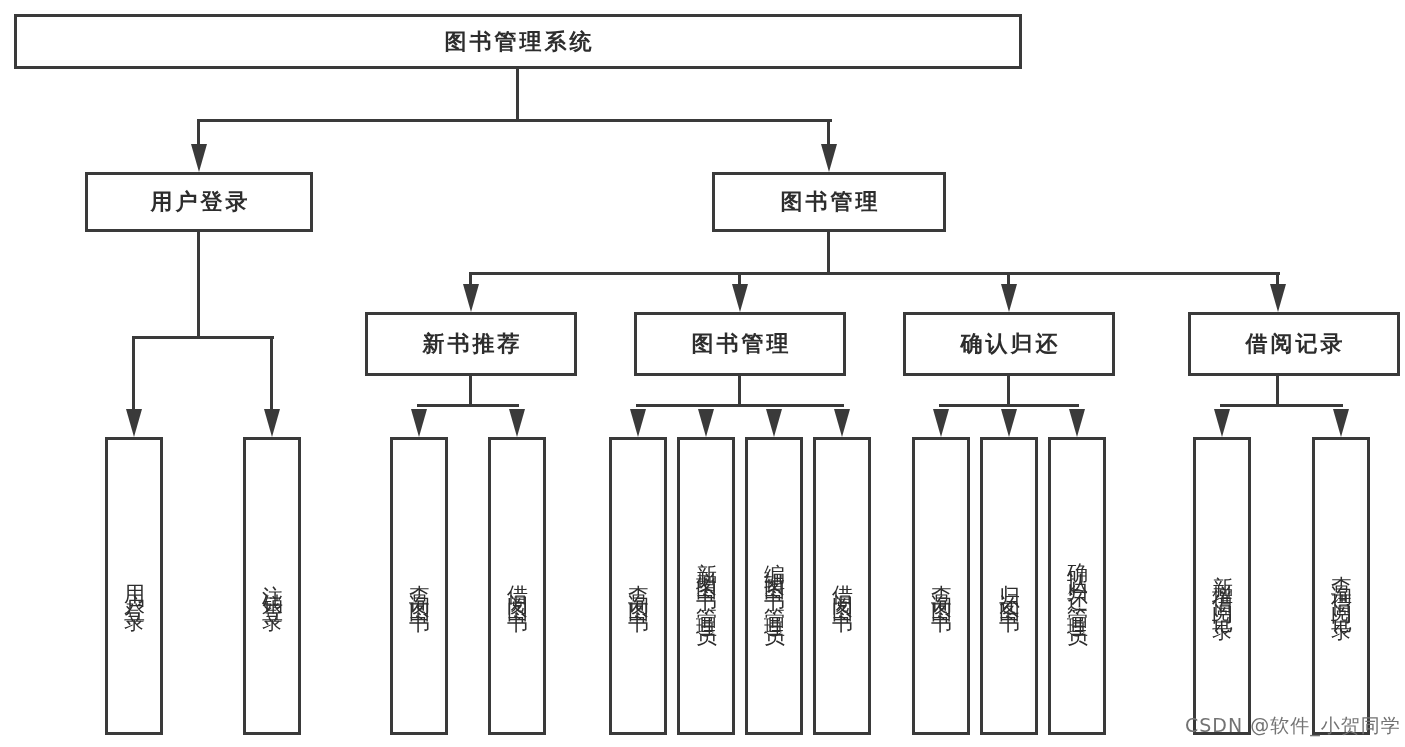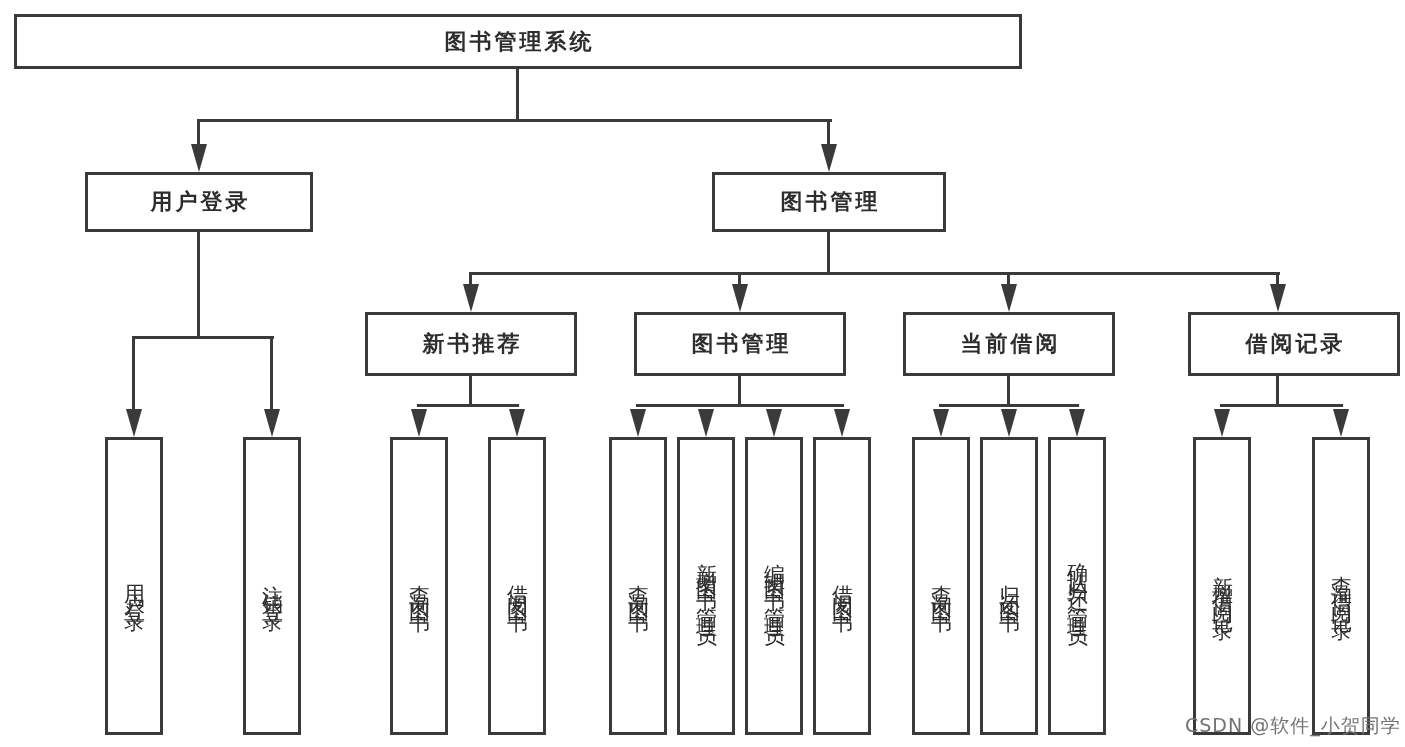--- a/index.html
+++ b/index.html
@@ -126,21 +126,21 @@
   <div class="arrow" style="left:1214px; top:409px;"></div>
   <div class="arrow" style="left:1333px; top:409px;"></div>
 
   <div class="box hbox" style="left:14px; top:14px; width:1008px; height:55px;">图书管理系统</div>
 
   <div class="box hbox" style="left:85px; top:172px; width:228px; height:60px;">用户登录</div>
   <div class="box hbox" style="left:712px; top:172px; width:234px; height:60px;">图书管理</div>
 
   <div class="box hbox" style="left:365px; top:312px; width:212px; height:64px;">新书推荐</div>
   <div class="box hbox" style="left:634px; top:312px; width:212px; height:64px;">图书管理</div>
-  <div class="box hbox" style="left:903px; top:312px; width:212px; height:64px;">当前借阅</div>
+  <div class="box hbox" style="left:903px; top:312px; width:212px; height:64px;">确认归还</div>
   <div class="box hbox" style="left:1172px; top:312px; width:212px; height:64px;margin-left:16px;">借阅记录</div>
 
   <div class="box vbox" style="left:105px; top:437px; width:58px; height:298px;">用户登录</div>
   <div class="box vbox" style="left:243px; top:437px; width:58px; height:298px;">注销登录</div>
 
   <div class="box vbox" style="left:390px; top:437px; width:58px; height:298px;">查询图书</div>
   <div class="box vbox" style="left:488px; top:437px; width:58px; height:298px;">借阅图书</div>
 
   <div class="box vbox" style="left:609px; top:437px; width:58px; height:298px;">查询图书</div>
   <div class="box vbox" style="left:677px; top:437px; width:58px; height:298px;">新增图书（管理员）</div>

